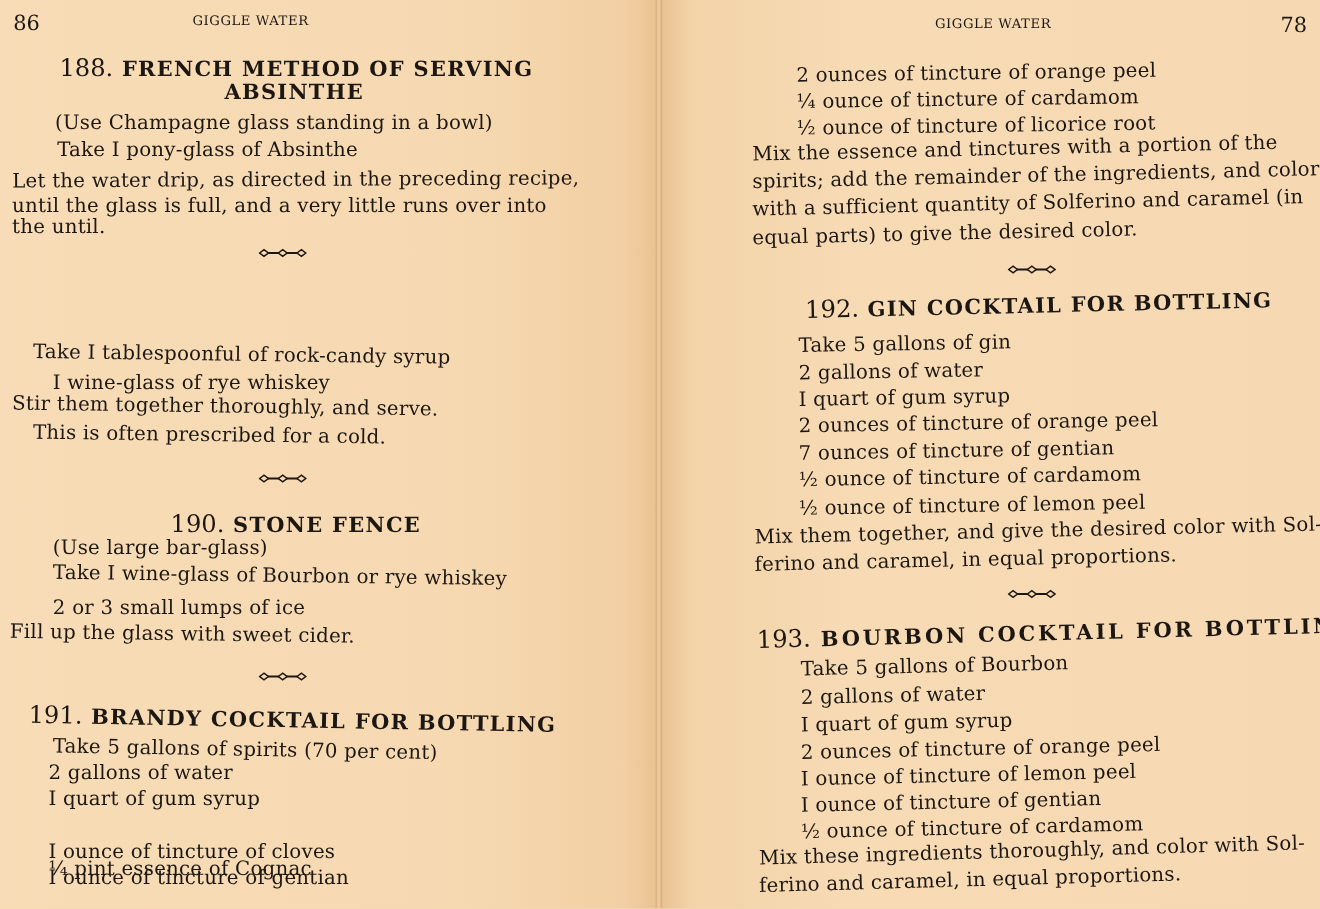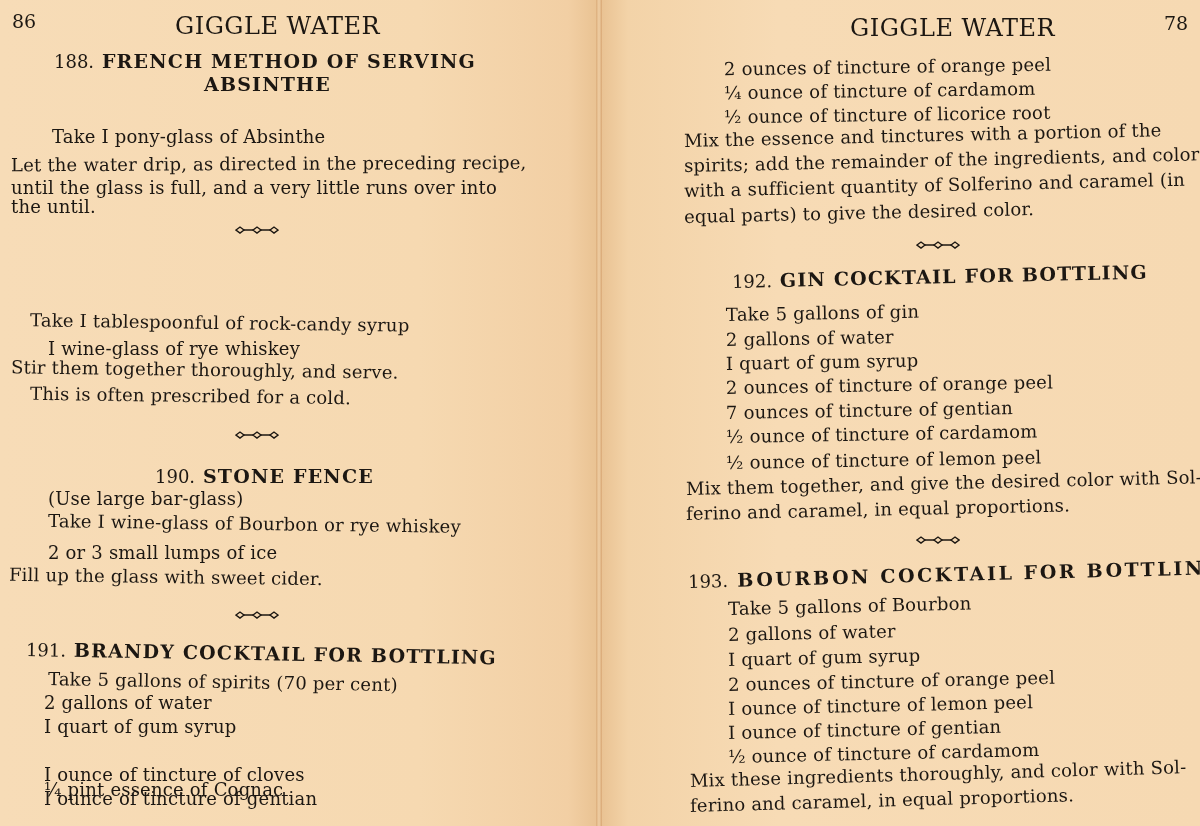--- a/index.html
+++ b/index.html
@@ -22,23 +22,23 @@
     width: 602px;
     background: linear-gradient(90deg, #e8c090 0%, #f3d3a8 5%, #f7dbb5 30%, #f6d9b2 100%);
   }
   .gutter {
     position: absolute; left: 596px; top: 0; width: 6px; height: 826px;
     background: linear-gradient(90deg, #d9a874, #f1d3ab 50%, #d4a06c);
     opacity: .8;
   }
   .abs { position: absolute; white-space: nowrap; }
   .folio { font-size: 19px; }
-  .running { font-size: 24px; letter-spacing: .5px; }
+  .running { font-size: 12px; letter-spacing: .5px; }
   .rtitle { font-size: 19px; font-weight: bold; letter-spacing: 1.2px; }
-  .rtitle .num { font-weight: normal; font-size: 18px; letter-spacing: 0; }
+  .rtitle .num { font-weight: normal; font-size: 22px; letter-spacing: 0; }
   .line { font-size: 18px; letter-spacing: .2px; }
   .orn { width: 44px; height: 10px; }
 </style>
 </head>
 <body>
 
 <svg width="0" height="0" style="position:absolute">
   <defs>
     <symbol id="ornament" viewBox="0 0 44 10">
       <line x1="4" y1="5" x2="40" y2="5" stroke="#1c1712" stroke-width="1.6"></line>
@@ -53,20 +53,21 @@
 
   <div class="page left">
     <div class="abs folio" style="left:12px;top:10px">86</div>
     <div class="abs running" style="left:175px;top:12px">GIGGLE WATER</div>
 
     <div class="abs rtitle" style="left:54px;top:50px">
       <span class="num">188.</span>
       <span>FRENCH METHOD OF SERVING</span>
     </div>
     <div class="abs rtitle" style="left:204px;top:73px">ABSINTHE</div>
+    <div class="abs line" style="left:50px;top:101px">(Use Champagne glass standing in a bowl)</div>
     <div class="abs line" style="left:52px;top:126px">Take I pony-glass of Absinthe</div>
     <div class="abs line" style="left:11px;top:153px;transform:rotate(-.3deg)">Let the water drip, as directed in the preceding recipe,</div>
     <div class="abs line" style="left:11px;top:177px">until the glass is full, and a very little runs over into</div>
     <div class="abs line" style="left:11px;top:196px">the until.</div>
 
     <svg class="abs orn" style="left:235px;top:225px">
         <use href="#ornament"></use>
       </svg>
 
     <div class="abs line" style="left:30px;top:312px;transform:rotate(.8deg)">Take I tablespoonful of rock-candy syrup</div>

